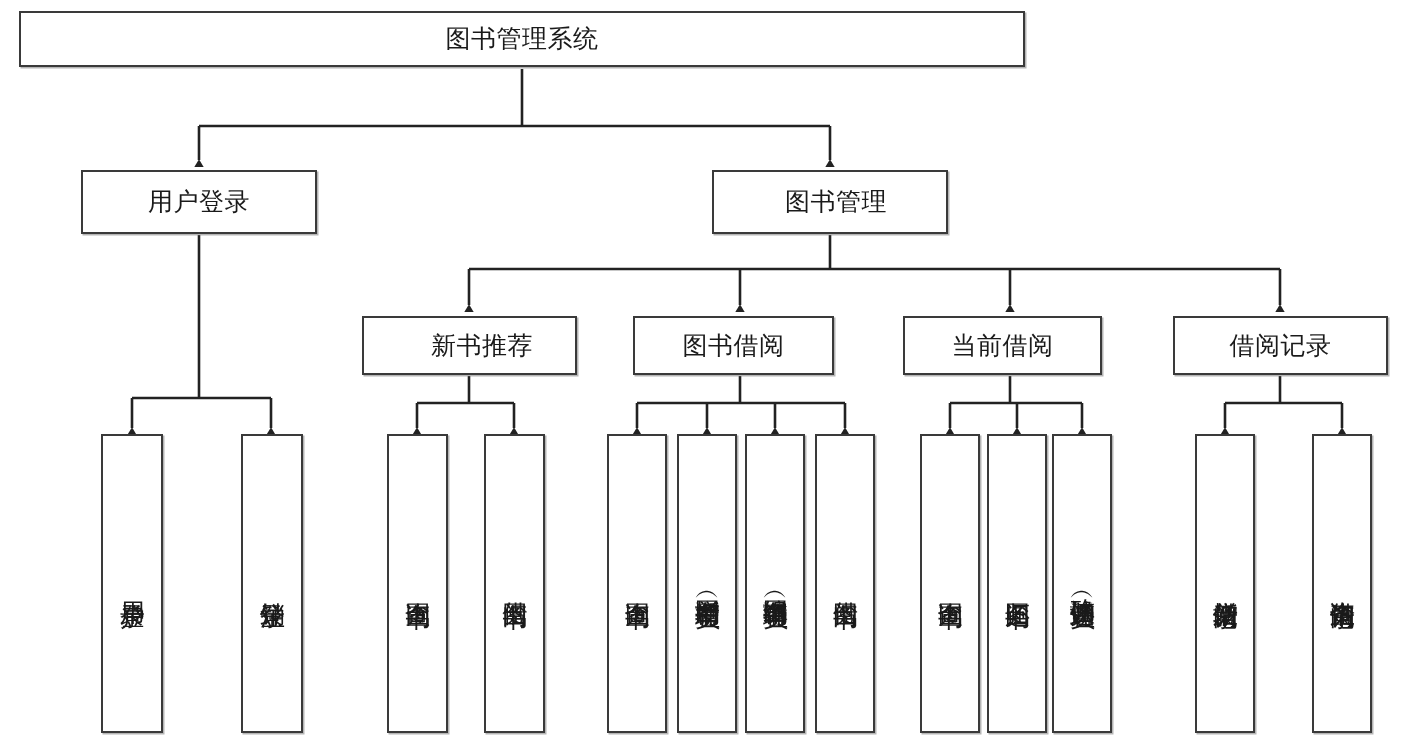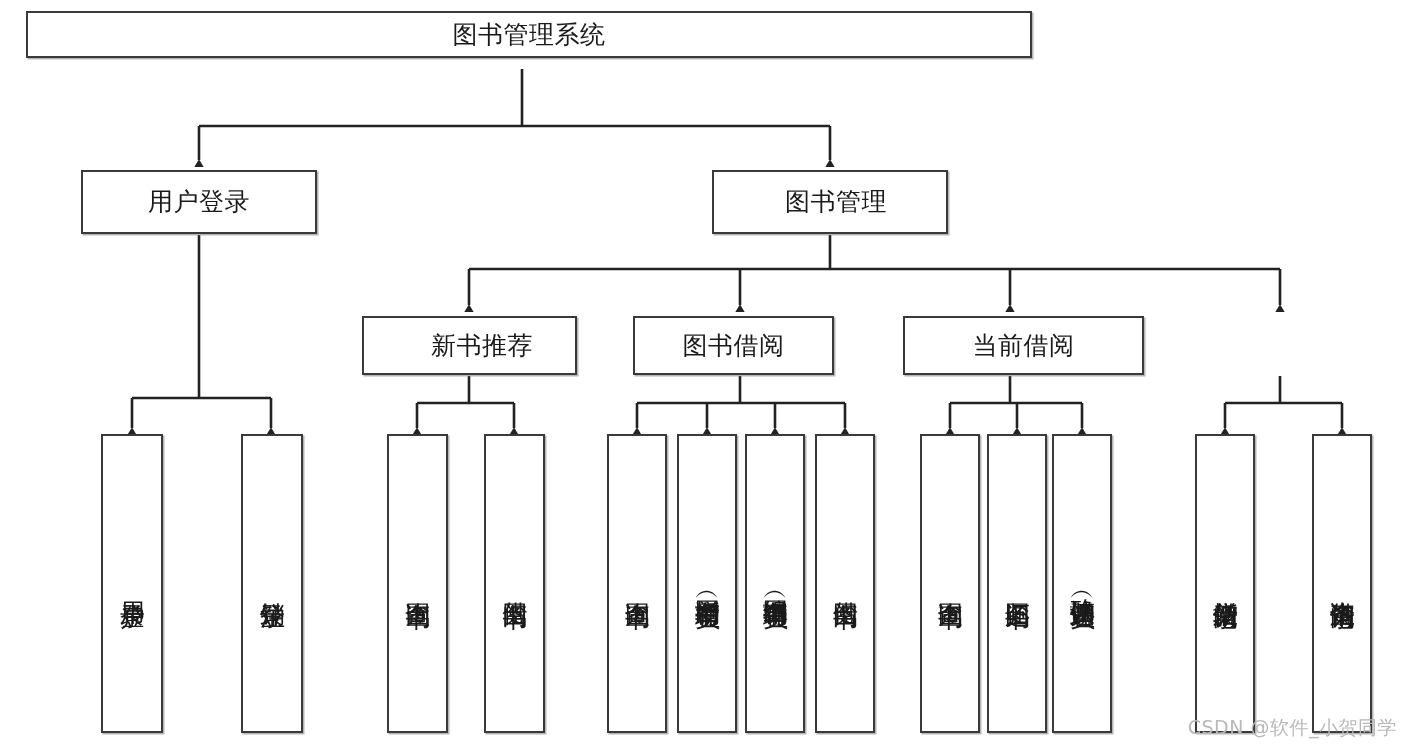--- a/index.html
+++ b/index.html
@@ -134,44 +134,47 @@
     </g>
 
     <g stroke="#222222" stroke-width="2.6" fill="none">
       <path d="M 1280 376 L 1280 403"></path>
       <path d="M 1225 403 L 1342 403"></path>
       <path d="M 1225 403 L 1225 428" marker-end="url(#arrow)"></path>
       <path d="M 1342 403 L 1342 428" marker-end="url(#arrow)"></path>
     </g>
   </svg>
 
-  <div class="node horiz root" style="left:26px; top:11px; width:1006px; height:47px;justify-content:center;">
+  <div class="node horiz root" style="left:19px; top:11px; width:1006px; height:56px;justify-content:center;">
     <span class="label">图书管理系统</span>
   </div>
 
   <div class="node horiz" style="left:81px; top:170px; width:236px; height:64px;">
     <span class="label">用户登录</span>
   </div>
 
   <div class="node horiz" style="left:712px; top:170px; width:236px; height:64px;padding-left:12px;">
     <span class="label">图书管理</span>
   </div>
 
   <div class="node horiz" style="left:362px; top:316px; width:215px; height:59px;padding-left:25px;">
     <span class="label">新书推荐</span>
   </div>
 
   <div class="node horiz" style="left:633px; top:316px; width:201px; height:59px;">
     <span class="label">图书借阅</span>
   </div>
 
-  <div class="node horiz" style="left:903px; top:316px; width:241px; height:59px;">
+  <div class="node horiz" style="left:903px; top:316px; width:199px; height:59px;">
     <span class="label">当前借阅</span>
   </div>
 
+  <div class="node horiz" style="left:1173px; top:316px; width:215px; height:59px;">
+    <span class="label">借阅记录</span>
+  </div>
 
   <div class="node vert" style="left:101px; top:434px; width:62px; height:299px;">
     <span class="label">用户登录</span>
   </div>
 
   <div class="node vert" style="left:241px; top:434px; width:62px; height:299px;">
     <span class="label">注销登录</span>
   </div>
 
   <div class="node vert" style="left:387px; top:434px; width:61px; height:299px;">
@@ -211,15 +214,14 @@
   </div>
 
   <div class="node vert" style="left:1195px; top:434px; width:60px; height:299px;">
     <span class="label">新增借阅记录</span>
   </div>
 
   <div class="node vert" style="left:1312px; top:434px; width:60px; height:299px;">
     <span class="label">查询借阅记录</span>
   </div>
 
-  <div id="watermark">CSDN @软件_小贺同学</div>
 
 </div>
 
 </body></html>

